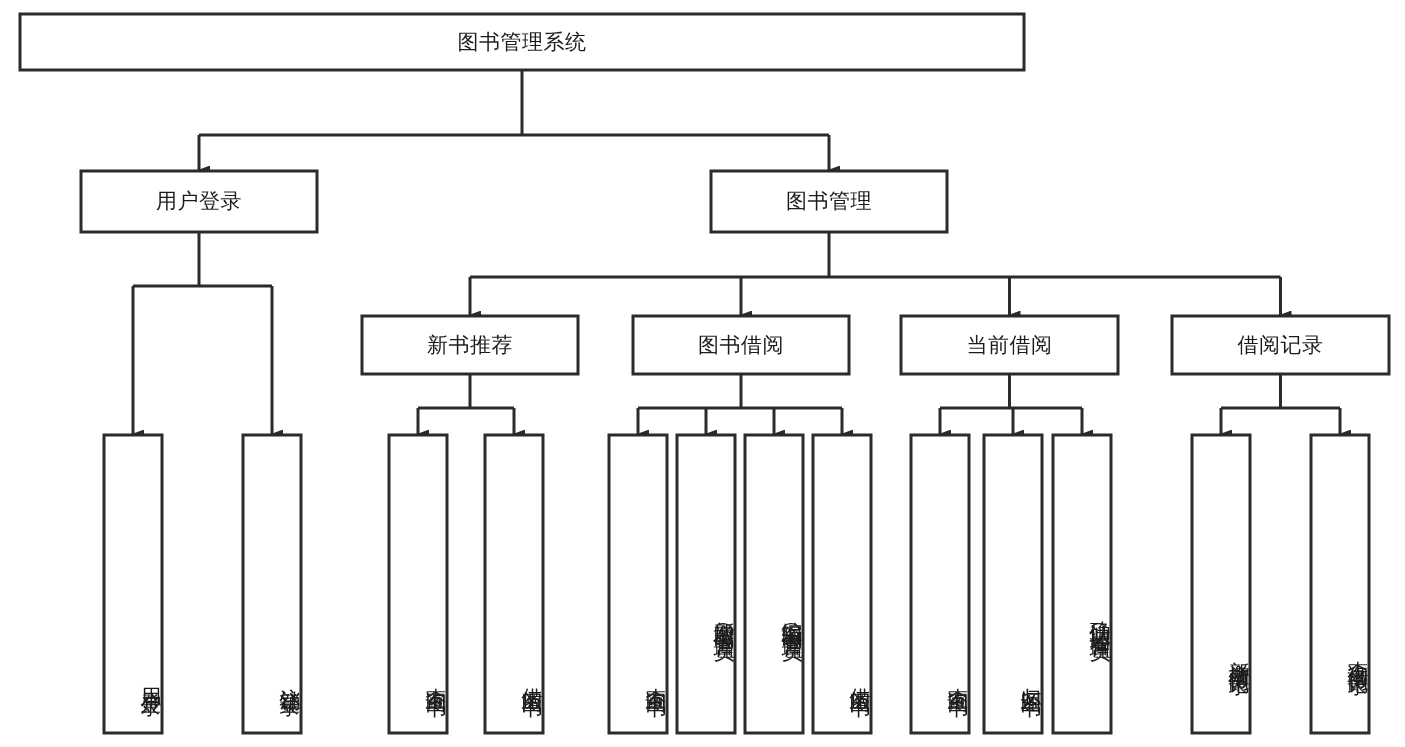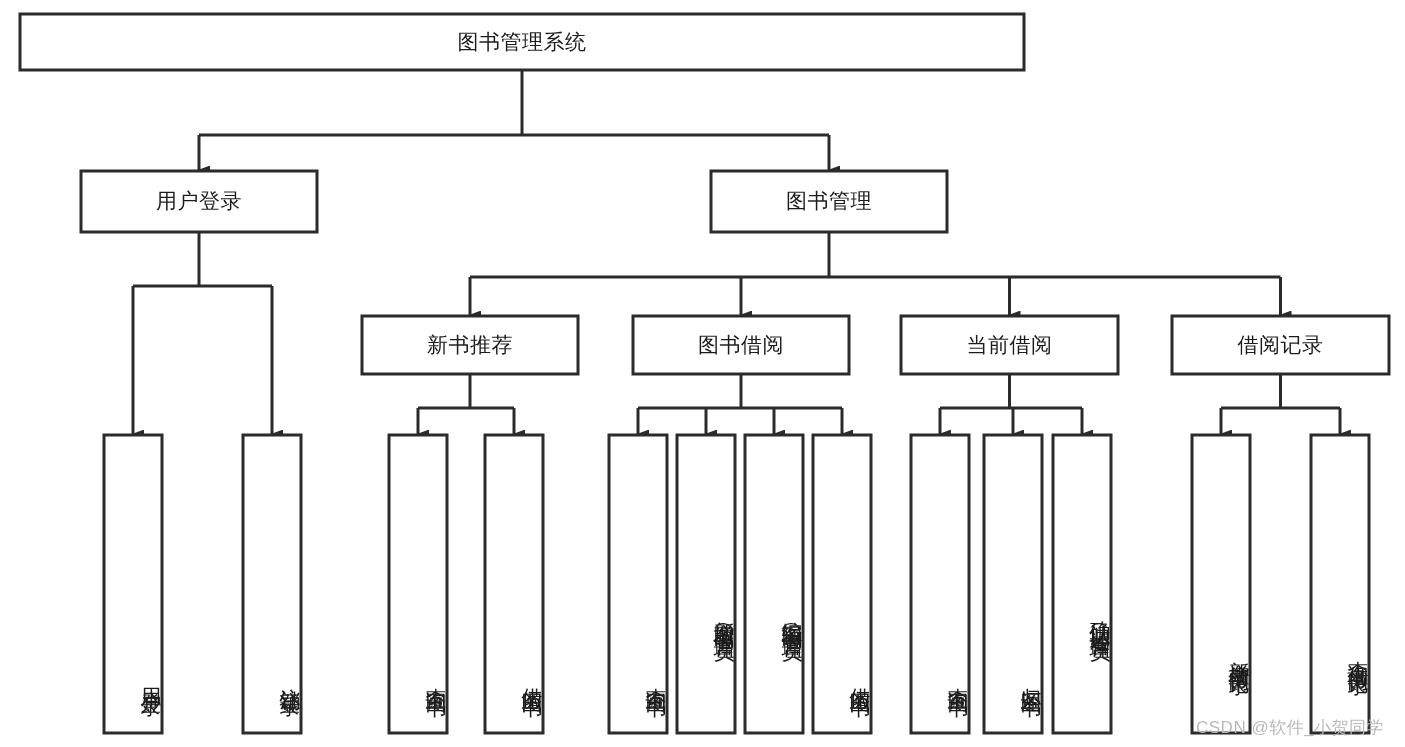--- a/index.html
+++ b/index.html
@@ -198,14 +198,13 @@
       <div class="leaf-label" style="left: 677px; top: 443px; width: 58px; height: 282px; padding-top: 33px;">新增图书（管理员）</div>
       <div class="leaf-label" style="left: 745px; top: 443px; width: 58px; height: 282px; padding-top: 33px;">编辑图书（管理员）</div>
       <div class="leaf-label" style="left: 813px; top: 443px; width: 58px; height: 282px; padding-top: 93px;">借阅图书</div>
       <div class="leaf-label" style="left: 911px; top: 443px; width: 58px; height: 282px; padding-top: 93px;">查询图书</div>
       <div class="leaf-label" style="left: 984px; top: 443px; width: 58px; height: 282px; padding-top: 93px;">归还图书</div>
       <div class="leaf-label" style="left: 1053px; top: 443px; width: 58px; height: 282px; padding-top: 33px;">确认归还（管理员）</div>
       <div class="leaf-label" style="left: 1192px; top: 443px; width: 58px; height: 282px; padding-top: 69px;">新增借阅记录</div>
       <div class="leaf-label" style="left: 1311px; top: 443px; width: 58px; height: 282px; padding-top: 69px;">查询借阅记录</div>
     </div>
 
-  <div class="watermark" style="left: 1196px; top: 716px;">CSDN @软件_小贺同学</div>
 </div>
 
 </body></html>

